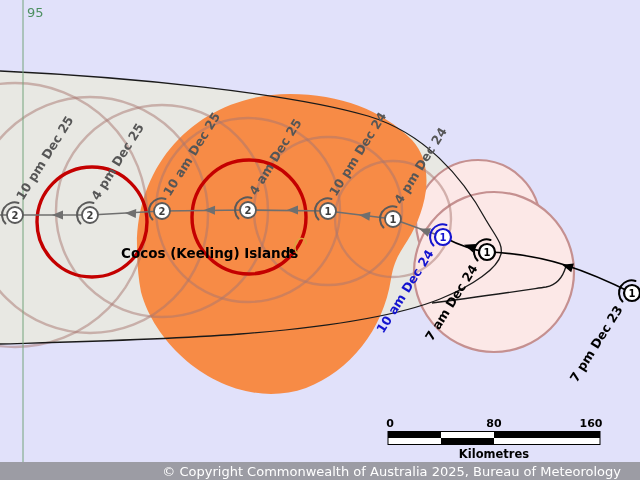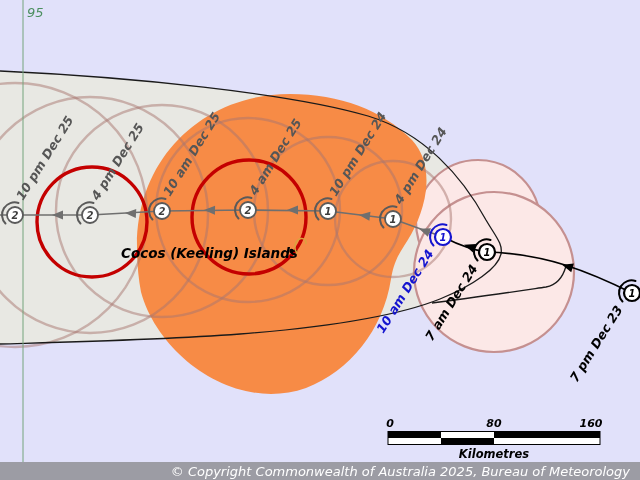--- a/index.html
+++ b/index.html
@@ -1,35 +1,35 @@
 <!DOCTYPE html>
 <html style="--ocean: #e1e1fa; --uncertainty-area: #e8e8e3; --warning-area: #f78b46; --watch-area: #fce8e7; --watch-border: #c59090; --intensity-circle: #c40000; --forecast: #5a5a5a; --current: #1414cf; --observed: #000000; --gridline: #74a47c;"><head>
 <meta charset="utf-8">
 <style>
   html,body{margin:0;padding:0;}
   body{width:640px;height:480px;overflow:hidden;font-family:"DejaVu Sans","Liberation Sans",sans-serif;}
-  .stage{width:640px;height:480px;display:flex;flex-direction:column;font-style:italic;}
+  .stage{width:640px;height:480px;display:flex;flex-direction:column;}
   svg{display:block;}
   .ocean{fill:var(--ocean,#e1e1fa);}
   .cone-fill{fill:var(--uncertainty-area,#e8e8e3);}
   .cone-edge{fill:none;stroke:#1a1a1a;stroke-width:1.3;}
   .watch{fill:var(--watch-area,#fce8e7);stroke:var(--watch-border,#c59090);stroke-width:2.2;}
   .warning{fill:var(--warning-area,#f78b46);}
   .range-circle{fill:none;stroke:rgba(168,118,112,0.5);stroke-width:2.4;}
   .red-circle{fill:none;stroke:var(--intensity-circle,#c40000);stroke-width:3.4;}
   .gridline{stroke:var(--gridline,#74a47c);stroke-width:1;}
   .grid-label{font-size:13px;fill:#4c8f60;}
   .track-forecast{fill:none;stroke:#6f6f6f;stroke-width:1.6;}
   .track-observed{fill:none;stroke:#000;stroke-width:1.6;}
   .sym-num{font-size:10px;font-weight:bold;text-anchor:middle;}
   .pt-label{font-size:12.5px;font-weight:bold;}
   .island-label{font-size:13.5px;font-weight:bold;fill:#000;}
   .scale-tick{font-size:11px;font-weight:bold;fill:#000;text-anchor:middle;}
   .scale-unit{font-size:11.5px;font-weight:bold;fill:#000;text-anchor:middle;}
-  .footer{height:18px;background:#9c9ca4;display:flex;align-items:center;justify-content:flex-end;padding-right:10px;box-sizing:border-box;}
+  .footer{height:18px;background:#9c9ca4;display:flex;align-items:center;justify-content:flex-end;padding-right:19px;box-sizing:border-box;}
   .footer span{color:#fff;font-size:13px;white-space:nowrap;}
 </style>
 </head>
 <body>
 
 <div class="stage">
   <svg width="640" height="462" viewBox="0 0 640 462">
 
     <rect class="ocean" x="0" y="0" width="640" height="462"></rect>
 

